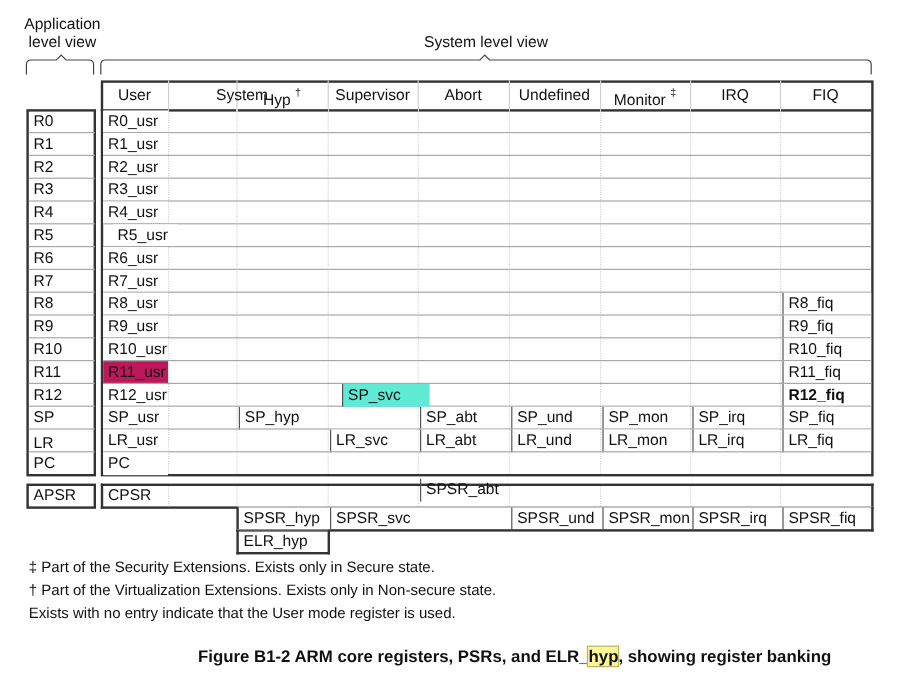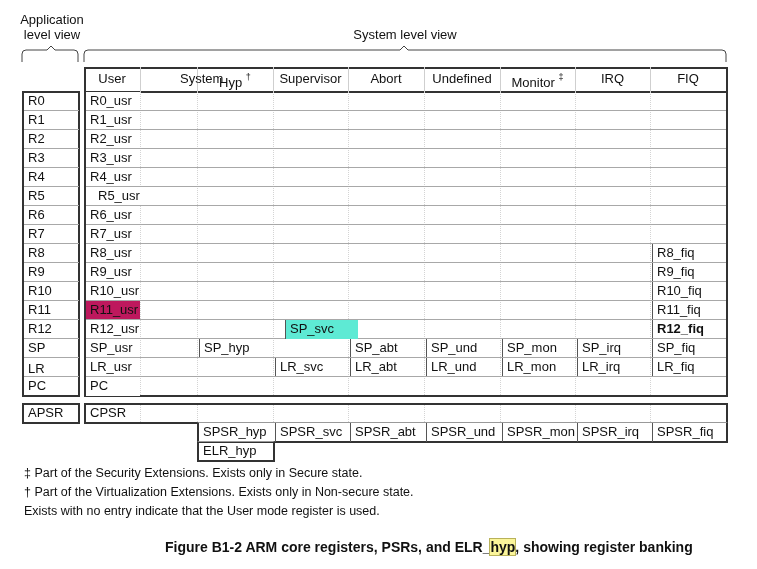--- a/index.html
+++ b/index.html
@@ -153,21 +153,21 @@
     <div class="vline" style="left: 273px; top: 405px; height: 17px;"></div>
     <div class="vline" style="left: 348px; top: 405px; height: 17px;"></div>
     <div class="vline" style="left: 424px; top: 405px; height: 17px;"></div>
     <div class="vline" style="left: 500px; top: 405px; height: 17px;"></div>
     <div class="vline" style="left: 575px; top: 405px; height: 17px;"></div>
     <div class="vline" style="left: 650px; top: 405px; height: 17px;"></div>
     <div class="cell" style="left: 86px; top: 404px; width: 50px;">CPSR</div>
     <div class="box" style="left: 197px; top: 422px; width: 531px; height: 21px; border-top: 1px solid rgb(153, 153, 153);"></div>
     <div class="cell" style="left: 199px; top: 423px; width: 74px;">SPSR_hyp</div>
     <div class="cell" style="left: 275px; top: 423px; width: 73px; border-left: 1px solid rgb(85, 85, 85);">SPSR_svc</div>
-    <div class="cell" style="left: 350px; top: 423px; width: 74px; border-left: 1px solid rgb(85, 85, 85);">SPSR_abt</div>
+    <div class="cell" style="left: 350px; top: 399px; width: 74px; border-left: 1px solid rgb(85, 85, 85);">SPSR_abt</div>
     <div class="cell" style="left: 426px; top: 423px; width: 74px; border-left: 1px solid rgb(85, 85, 85);">SPSR_und</div>
     <div class="cell" style="left: 502px; top: 423px; width: 73px; border-left: 1px solid rgb(85, 85, 85);">SPSR_mon</div>
     <div class="cell" style="left: 577px; top: 423px; width: 73px; border-left: 1px solid rgb(85, 85, 85);">SPSR_irq</div>
     <div class="cell" style="left: 652px; top: 423px; width: 74px; border-left: 1px solid rgb(85, 85, 85);">SPSR_fiq</div>
     <div class="box" style="left: 197px; top: 441px; width: 78px; height: 21px; border-top: 1px solid rgb(153, 153, 153);"></div>
     <div class="cell" style="left: 199px; top: 442px; width: 70px;">ELR_hyp</div>
   </div>
 
 <div class="note" style="top:465px;">‡ Part of the Security Extensions. Exists only in Secure state.</div>
 <div class="note" style="top:484px;">† Part of the Virtualization Extensions. Exists only in Non-secure state.</div>

